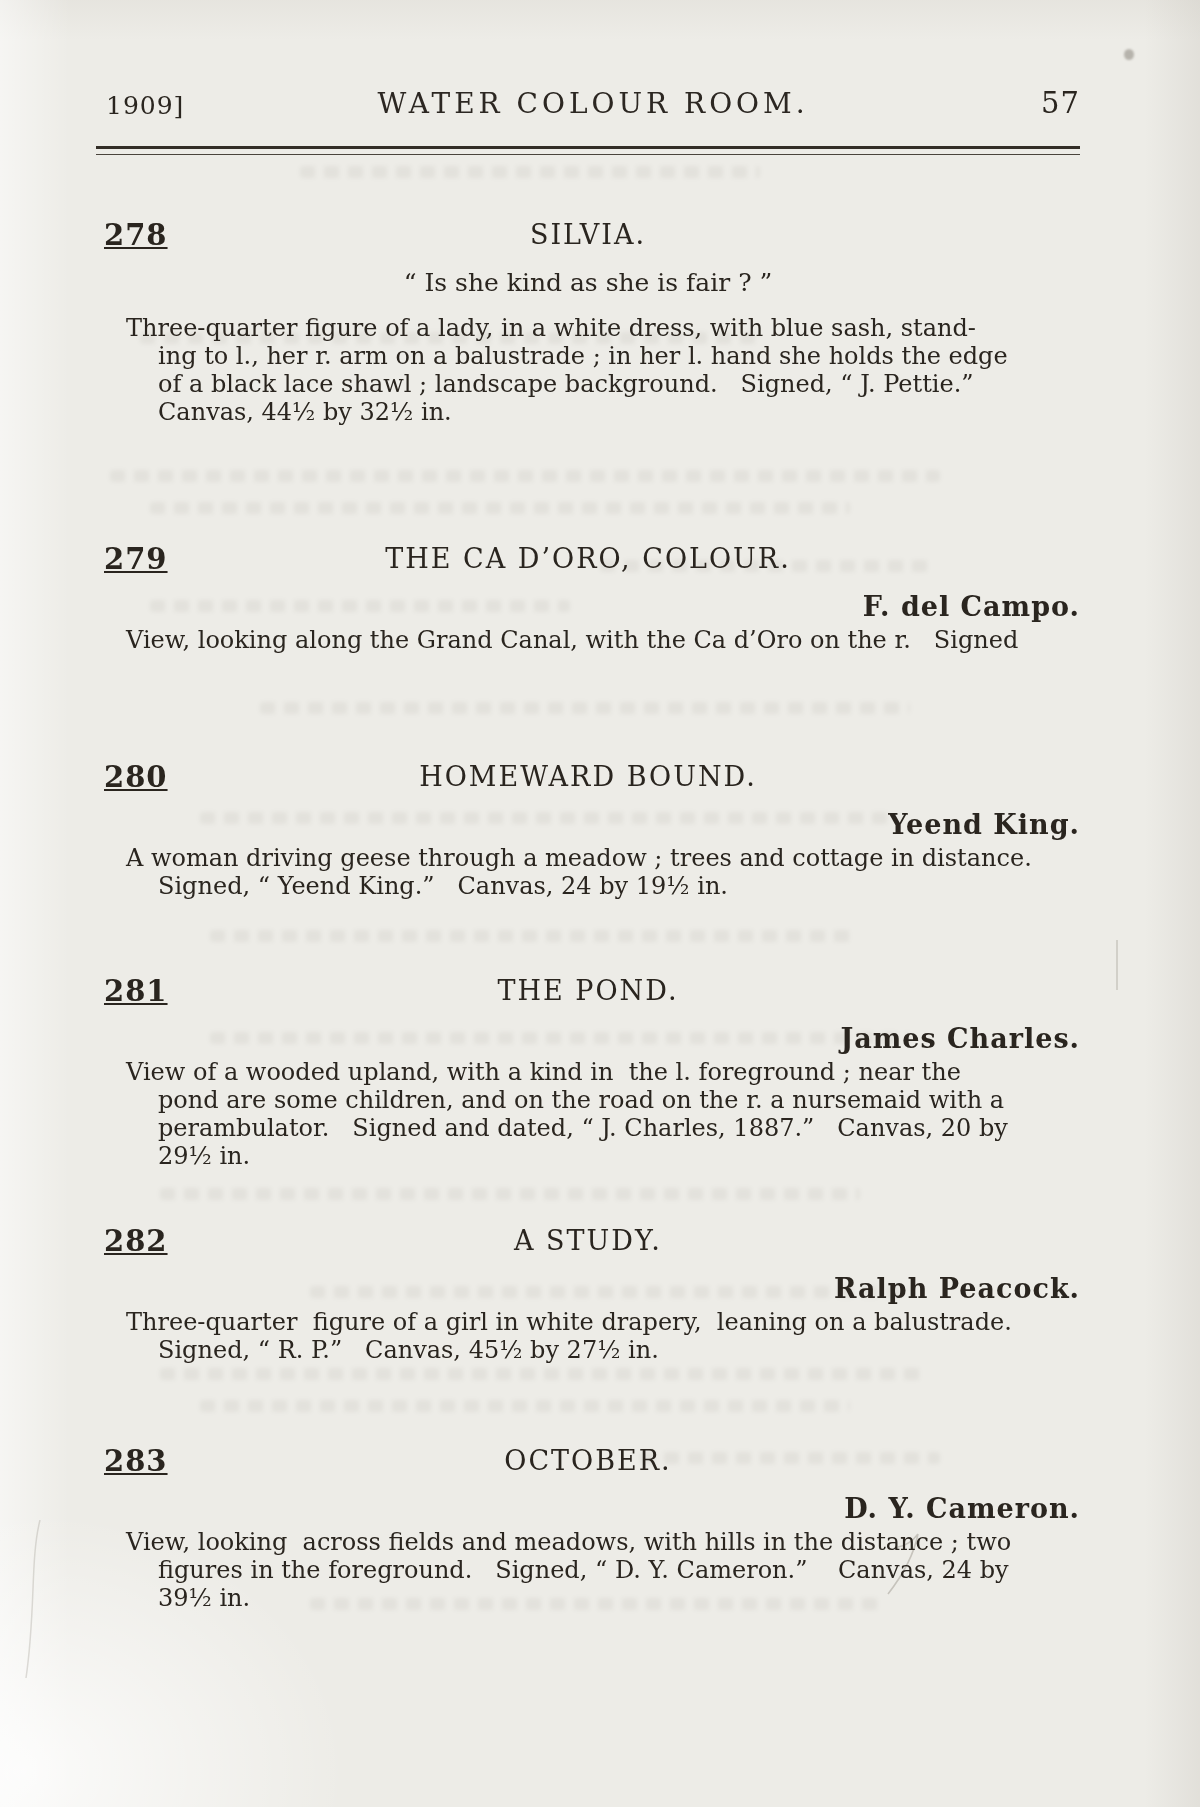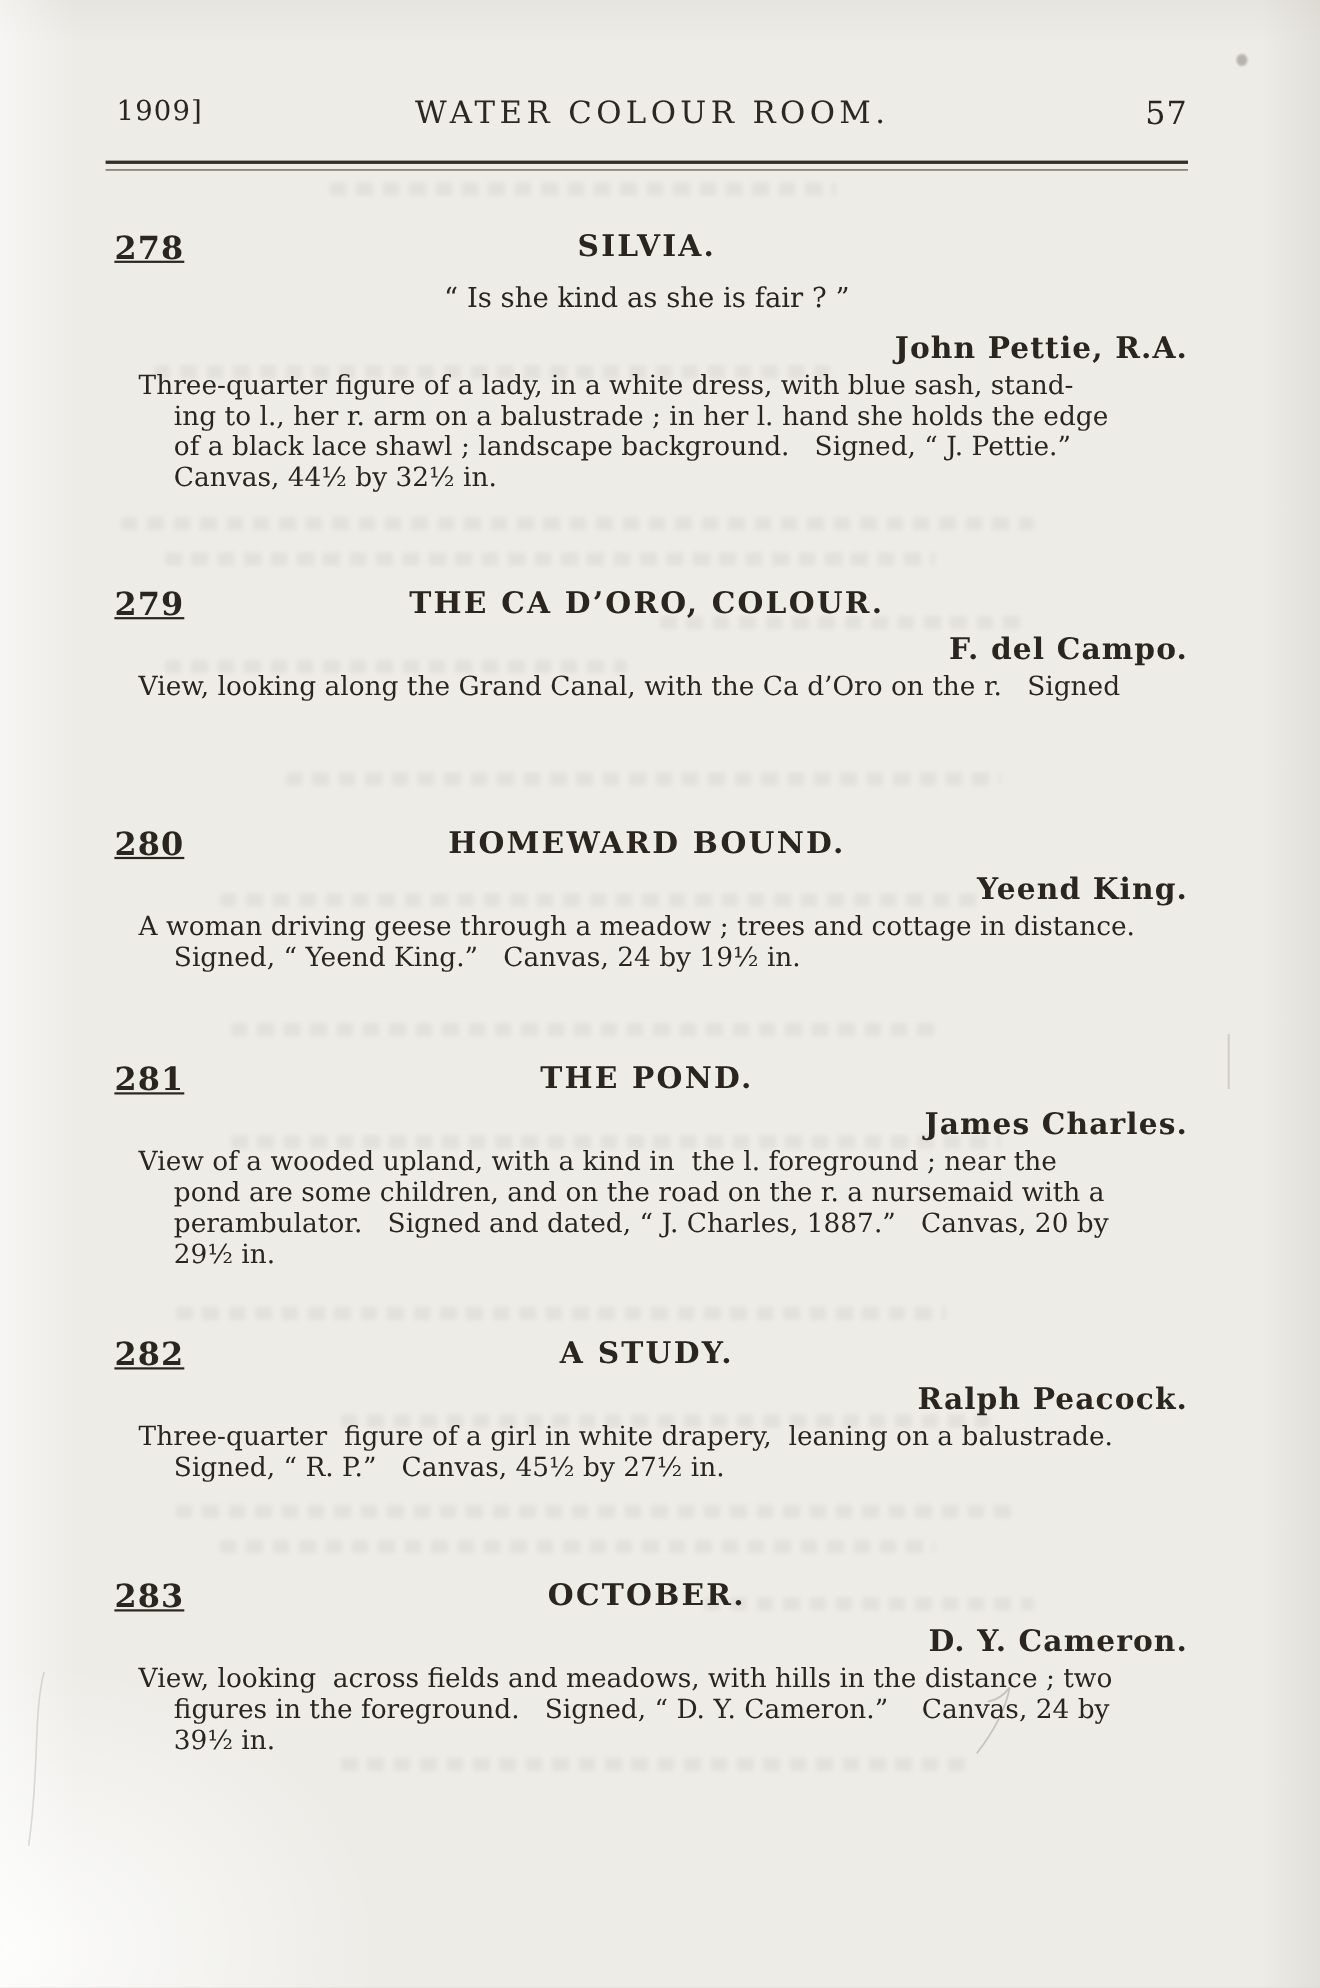--- a/index.html
+++ b/index.html
@@ -12,35 +12,35 @@
       radial-gradient(ellipse 520px 420px at 2% 98%, rgba(255,255,255,.8), rgba(255,255,255,0) 62%),
       linear-gradient(90deg, rgba(255,255,255,.5) 0px, rgba(255,255,255,0) 70px),
       linear-gradient(270deg, rgba(196,192,184,.28) 0px, rgba(196,192,184,0) 55px),
       linear-gradient(180deg, rgba(210,206,198,.25) 0px, rgba(210,206,198,0) 40px),
       #edece7;
     color:#2a251f;
     font-family:"DejaVu Serif","Liberation Serif",serif;
   }
   .content{position:absolute;left:96px;width:984px;}
   
-  .header-row{top:86px;display:flex;align-items:flex-start;}
+  .header-row{top:86px;display:flex;align-items:flex-end;}
   .year{font-size:25px;letter-spacing:1px;padding-left:10px;width:170px;}
   .running-title{flex:1;text-align:center;font-size:28px;letter-spacing:4px;color:#2c2722;}
   .pageno{width:170px;text-align:right;font-size:29px;letter-spacing:1px;}
   .rule{top:146px;height:5px;border-top:3px solid #332e27;border-bottom:1px solid #4a443c;}
   .painter-label{
     top:172px;text-align:right;padding-right:44px;
     font-family:"Liberation Sans",sans-serif;font-weight:bold;
     font-size:19px;letter-spacing:3px;color:#332f29;
   }
   
   .entry{position:absolute;left:96px;width:984px;}
   .entry-head{position:relative;line-height:34px;}
   .entry-number{position:absolute;left:8px;top:0;font-weight:bold;font-size:29px;letter-spacing:1px;text-decoration:underline;}
-  .entry-title{margin:6px;text-align:center;font-size:27px;font-weight:bold;letter-spacing:2px;}
+  .entry-title{margin:16px;text-align:center;font-size:27px;font-weight:normal;letter-spacing:2px;}
   .entry-quote{margin:14px 0 16px 0;text-align:center;font-size:25px;line-height:30px;}
   .entry-painter{margin-top:10px;text-align:right;font-weight:bold;font-size:27px;letter-spacing:1px;line-height:30px;}
   .entry-desc{margin-top:4px;font-size:24px;line-height:28px;padding-left:62px;}
   .entry-desc div{white-space:pre;}
   .entry-desc div:first-child{margin-left:-32px;}
   
   .ghost{
     position:absolute;height:12px;border-radius:3px;
     background:repeating-linear-gradient(90deg, rgba(122,116,105,.6) 0 15px, rgba(122,116,105,0) 15px 24px);
     filter:blur(2px);opacity:.14;pointer-events:none;
@@ -85,21 +85,20 @@
     <span class="pageno">57</span>
   </header>
   <div class="content rule" style="position:absolute;"></div>
 
   <section class="entry" style="top:202px;">
     <div class="entry-head">
       <span class="entry-number">278</span>
       <h2 class="entry-title">SILVIA.</h2>
     </div>
     <div class="entry-quote">“ Is she kind as she is fair ? ”</div>
-    <div class="entry-painter">John Pettie, R.A.</div>
     <div class="entry-desc">
         <div>Three-quarter figure of a lady, in a white dress, with blue sash, stand-</div>
         <div>ing to l., her r. arm on a balustrade ; in her l. hand she holds the edge</div>
         <div>of a black lace shawl ; landscape background.   Signed, “ J. Pettie.”</div>
         <div>Canvas, 44½ by 32½ in.</div>
       </div>
   </section>
 
   <section class="entry" style="top:526px;">
     <div class="entry-head">

